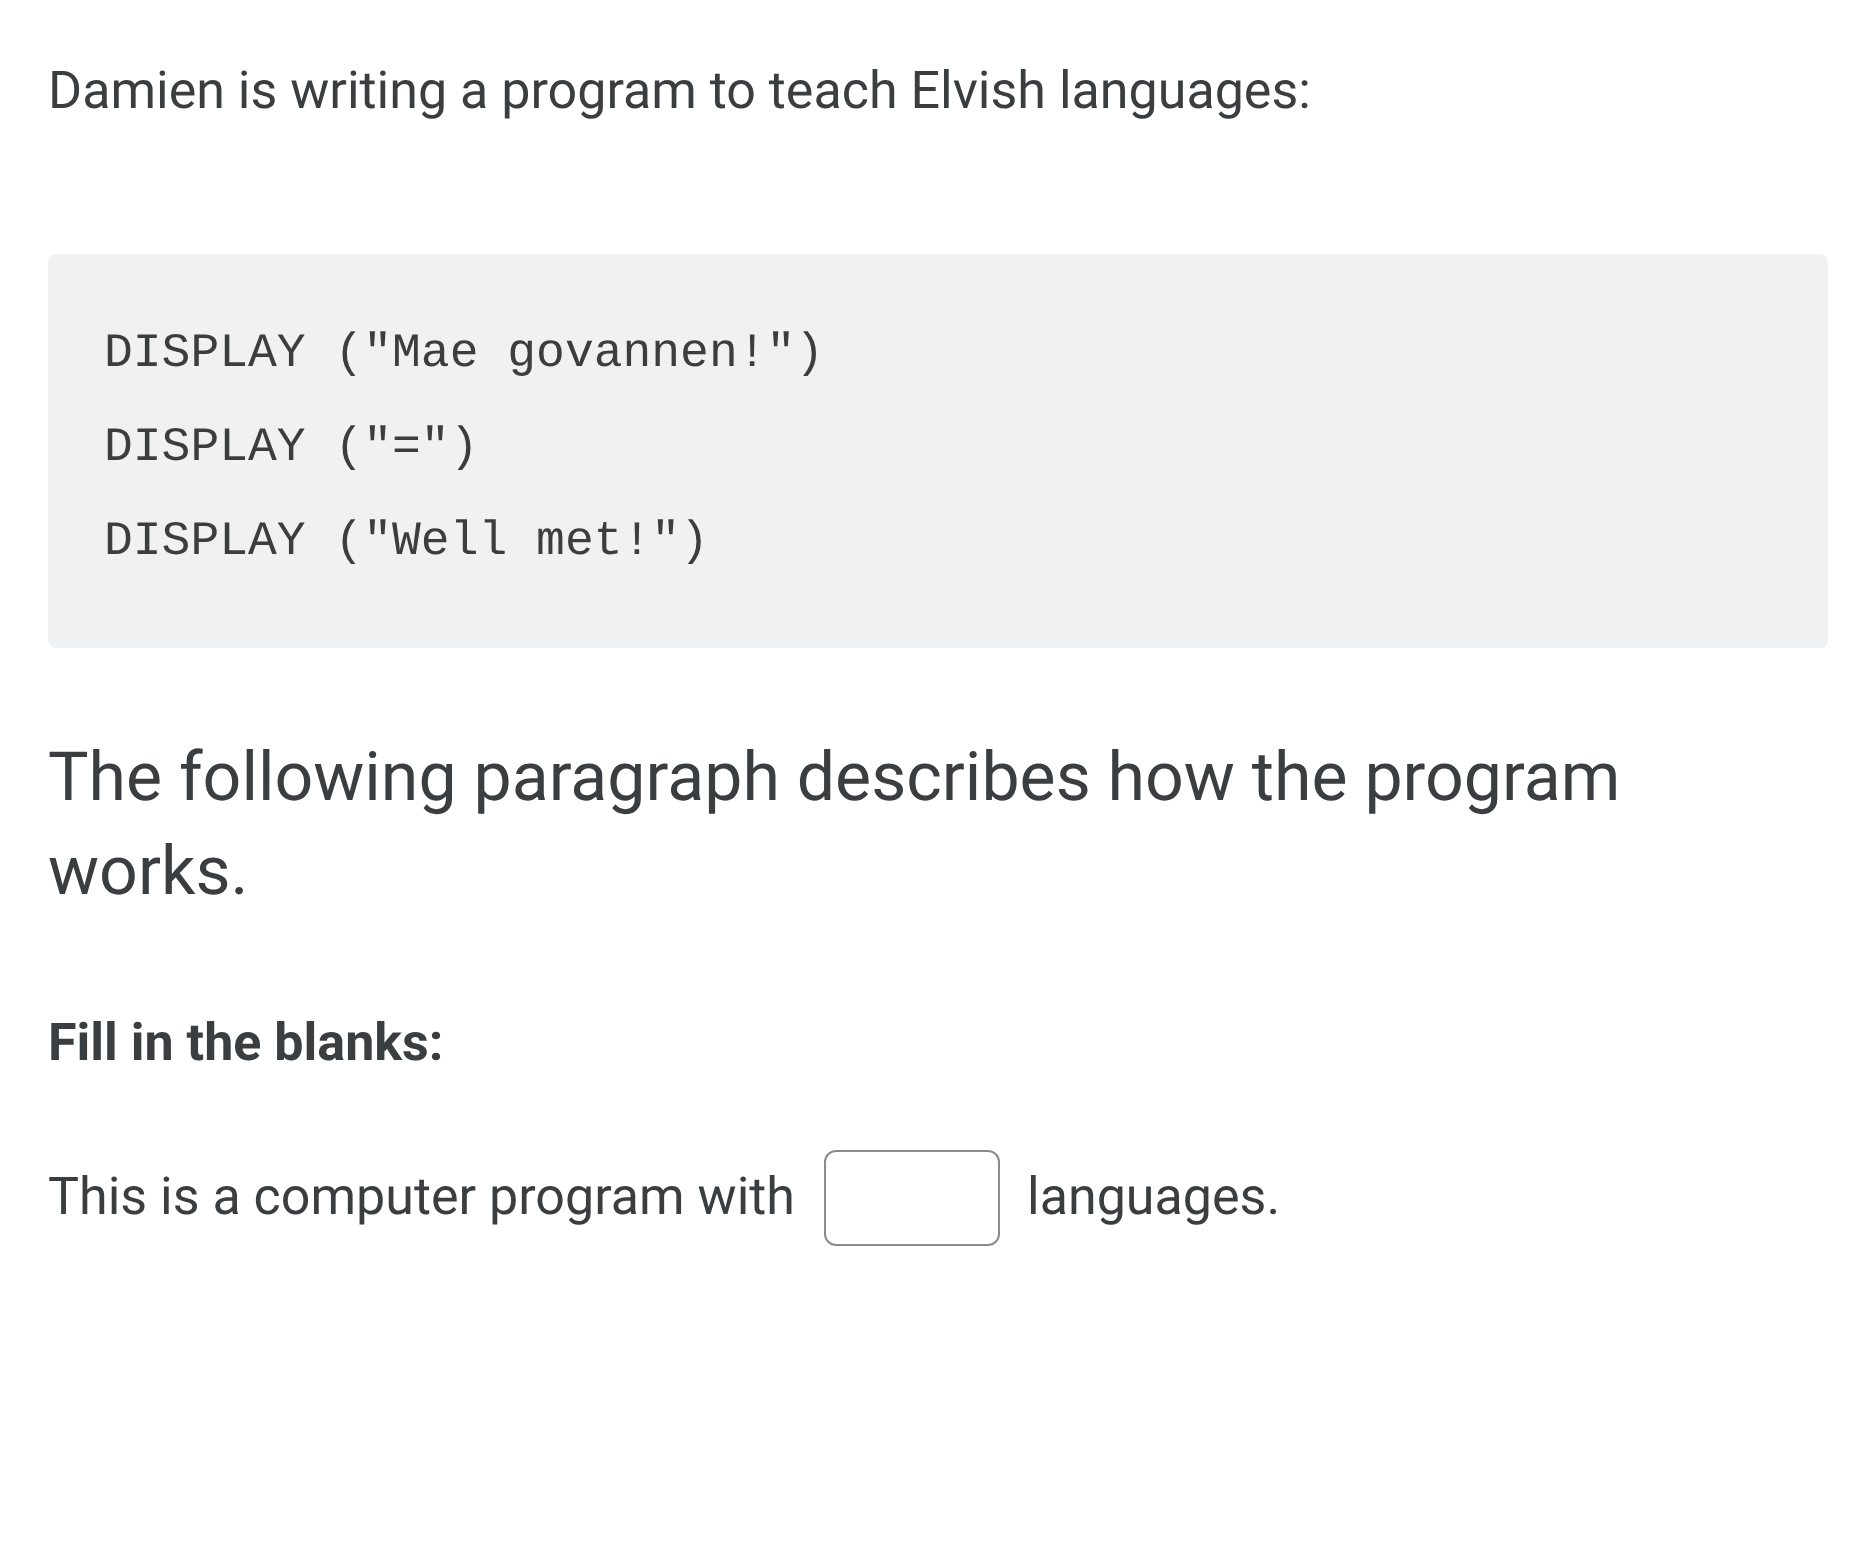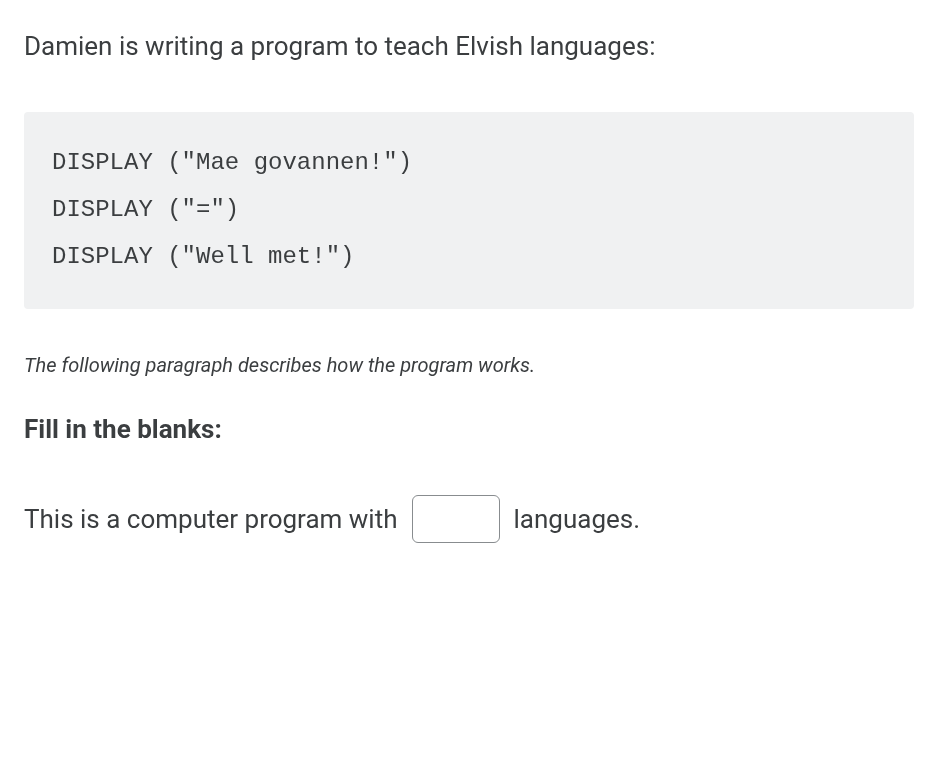--- a/index.html
+++ b/index.html
@@ -11,49 +11,48 @@
       font-family: -apple-system, BlinkMacSystemFont, "Segoe UI", Roboto, "Helvetica Neue", Arial, sans-serif;
       background: #ffffff;
       padding: 28px 24px;
       width: 938px;
       color: #3b3e40;
     }
     .intro-text {
       font-size: 26px;
       line-height: 1.4;
       color: #3b3e40;
-      margin-bottom: 48px;
+      margin-bottom: 63px;
       font-weight: 400;
     }
     .code-block {
       background: #f0f1f2;
       border-radius: 4px;
       padding: 28px 28px;
       margin-bottom: 42px;
     }
     .code-line {
       font-family: "Courier New", Courier, monospace;
       font-size: 24px;
       line-height: 1.95;
       color: #3b3e40;
       white-space: pre;
     }
     .desc-text {
-      font-size: 20px;
+      font-size: 34px;
       line-height: 1.4;
       color: #3b3e40;
-      margin-bottom: 35px;
+      margin-bottom: 46px;
       font-weight: 400;
-      font-style: italic;
     }
     .fill-label {
       font-size: 26px;
       font-weight: 700;
       color: #3b3e40;
-      margin-bottom: 51px;
+      margin-bottom: 38px;
     }
     .fill-sentence {
       font-size: 26px;
       color: #3b3e40;
       display: flex;
       align-items: center;
       flex-wrap: wrap;
       gap: 12px;
     }
     .blank-input {

